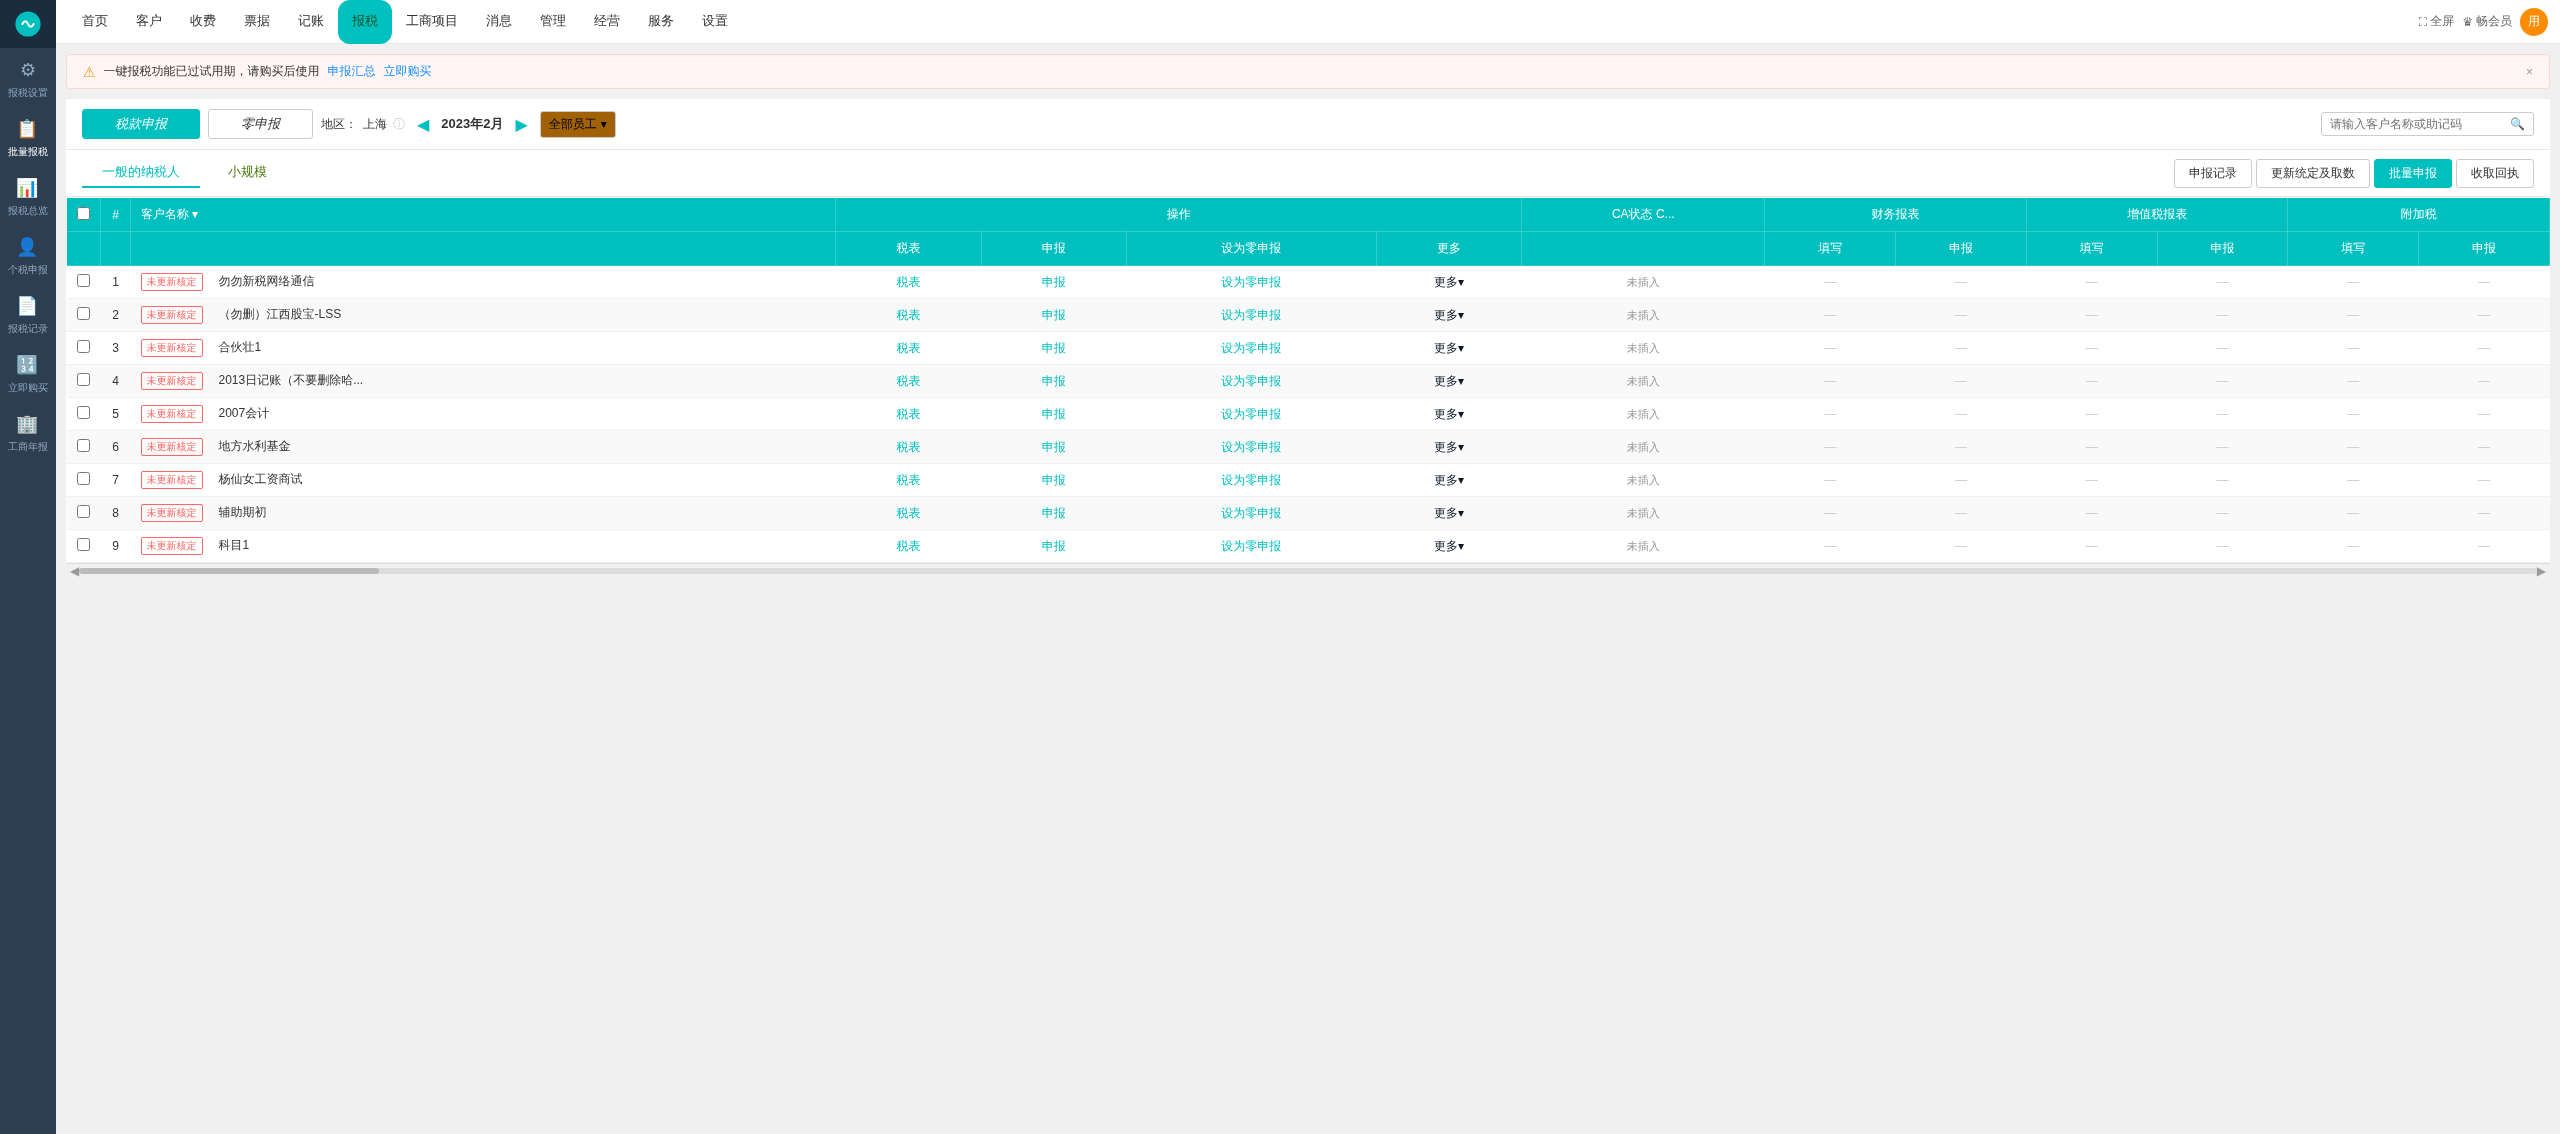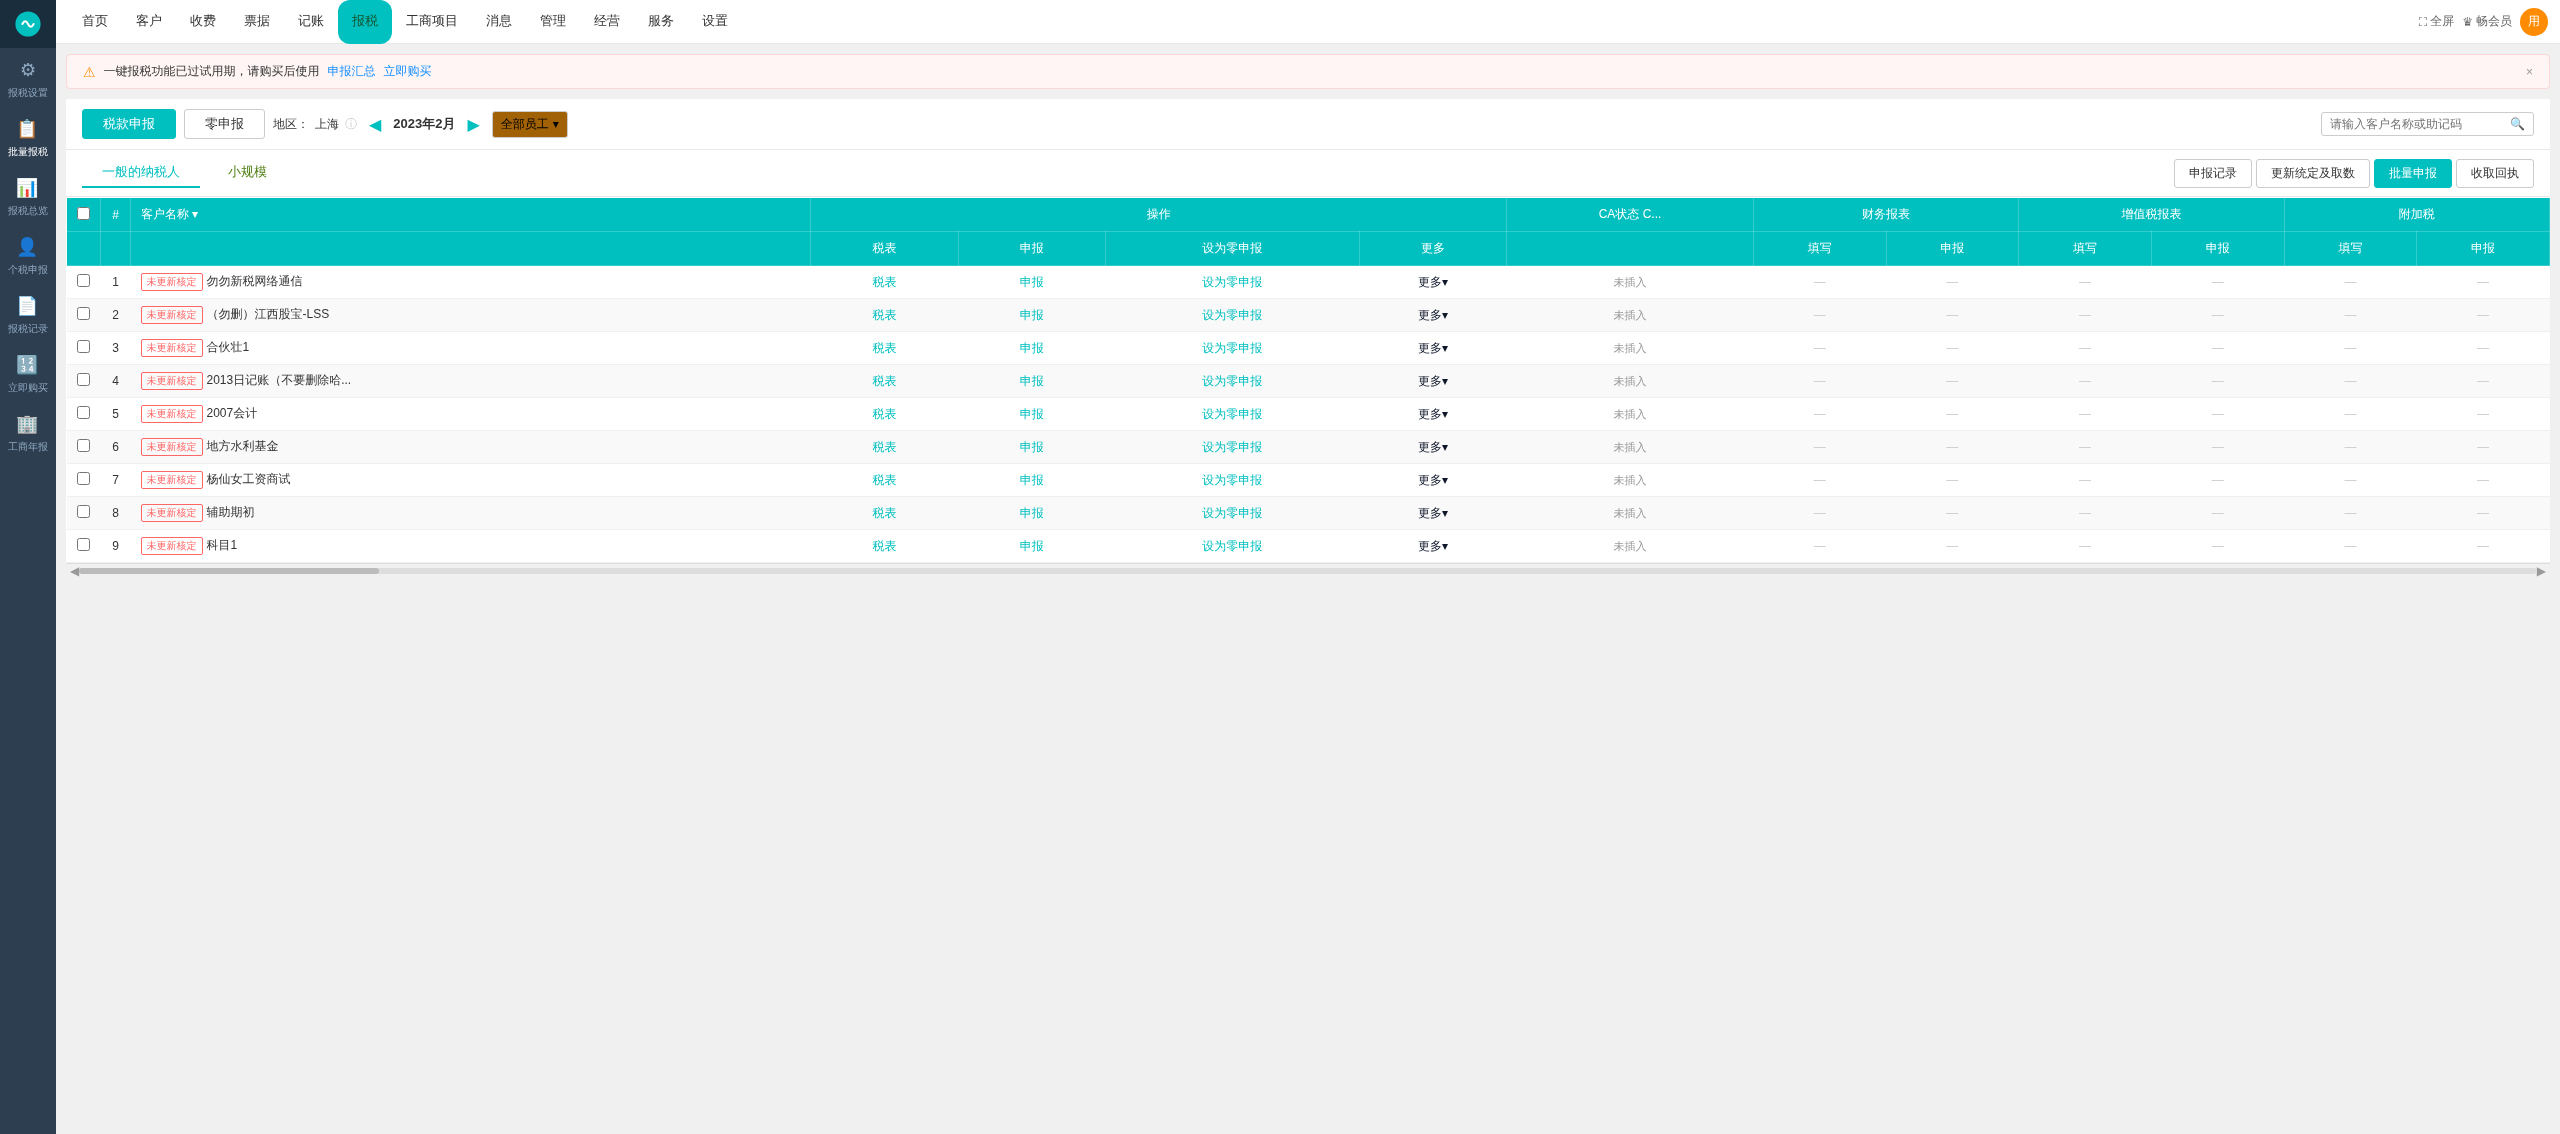--- a/index.html
+++ b/index.html
@@ -143,27 +143,28 @@
     .toolbar {
       background: #fff;
       border-radius: 4px 4px 0 0;
       padding: 10px 16px;
       display: flex;
       align-items: center;
       gap: 8px;
       border-bottom: 1px solid #e8e8e8;
     }
     .tab-btn {
-      padding: 5px 20px;
+      padding: 5px 32px;
       border: 1px solid #ccc;
       background: #fff;
       border-radius: 3px;
       cursor: pointer;
       font-size: 13px;
       color: #333;
+      font-style: italic;
     }
     .tab-btn.active {
       background: #00bfbf;
       color: #fff;
       border-color: #00bfbf;
     }
     .region-area {
       display: flex;
       align-items: center;
       gap: 6px;
@@ -289,21 +290,21 @@
       white-space: nowrap;
     }
     tbody td.left { text-align: left; }
     .tag-unconfirmed {
       display: inline-block;
       padding: 1px 5px;
       border: 1px solid #ff6666;
       color: #ff6666;
       border-radius: 2px;
       font-size: 10px;
-      margin-right: 4px;
+      margin-right: 16px;
     }
     .action-link {
       color: #00bfbf;
       cursor: pointer;
       margin: 0 3px;
     }
     .more-link {
       color: #0f172a;
       cursor: pointer;
     }

